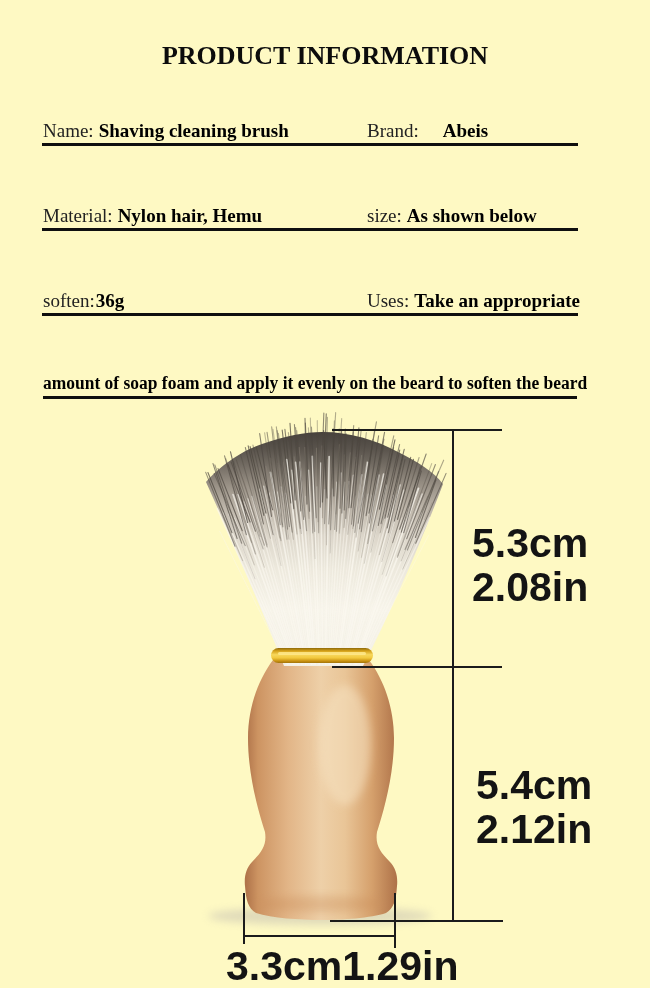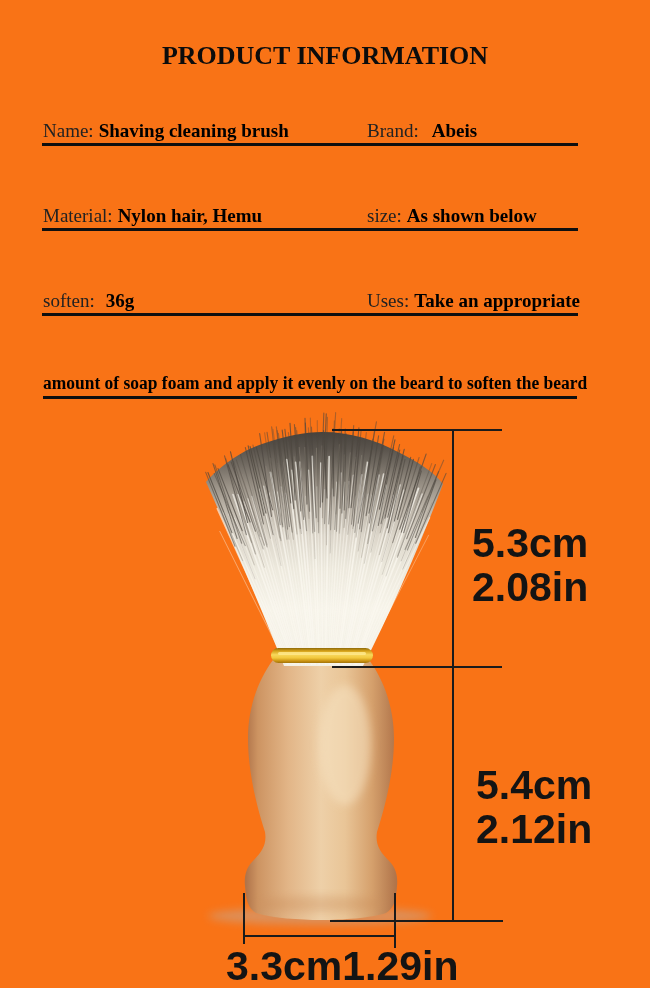--- a/index.html
+++ b/index.html
@@ -1,31 +1,31 @@
 <!DOCTYPE html>
 <html><head>
 <meta charset="utf-8">
 <style>
   html,body{margin:0;padding:0;background:#ffffff;}
-  #page{position:relative;width:650px;height:988px;background:#f97316;overflow:hidden;
+  #page{position:relative;width:650px;height:988px;background:#fef9c3;overflow:hidden;
         font-family:"Liberation Serif",serif;color:#111;}
 
   
   .title{position:absolute;top:41px;left:0;width:650px;text-align:center;
          font-size:26px;font-weight:bold;color:#0c0c0c;}
 
   
   .spec-row{position:absolute;left:0;width:612px;height:26px;font-size:19px;}
   .cell{position:absolute;top:0;white-space:nowrap;}
   .cell.c1{left:43px;}
   .cell.c2{left:367px;}
   .cell .lbl{font-weight:normal;color:#222;}
   .cell .val{font-weight:bold;color:#000;margin-left:5px;}
-  .cell.gap-lg .val{margin-left:13px;}
-  .cell.gap-0 .val{margin-left:11px;}
+  .cell.gap-lg .val{margin-left:24px;}
+  .cell.gap-0 .val{margin-left:1px;}
   .row1{top:120px;} .row2{top:205px;} .row3{top:290px;}
 
   .continuation{position:absolute;left:43px;top:373px;font-size:18px;font-weight:bold;
                 white-space:nowrap;transform:scaleX(0.97);transform-origin:left center;color:#000;}
 
   .divider{position:absolute;left:42px;width:536px;height:2.5px;background:#0f0f0f;}
   .d1{top:143px;} .d2{top:228px;} .d3{top:313px;} .d4{top:396px;left:43px;width:534px;}
 
   
   #brush-svg{position:absolute;left:0;top:0;width:650px;height:988px;}

